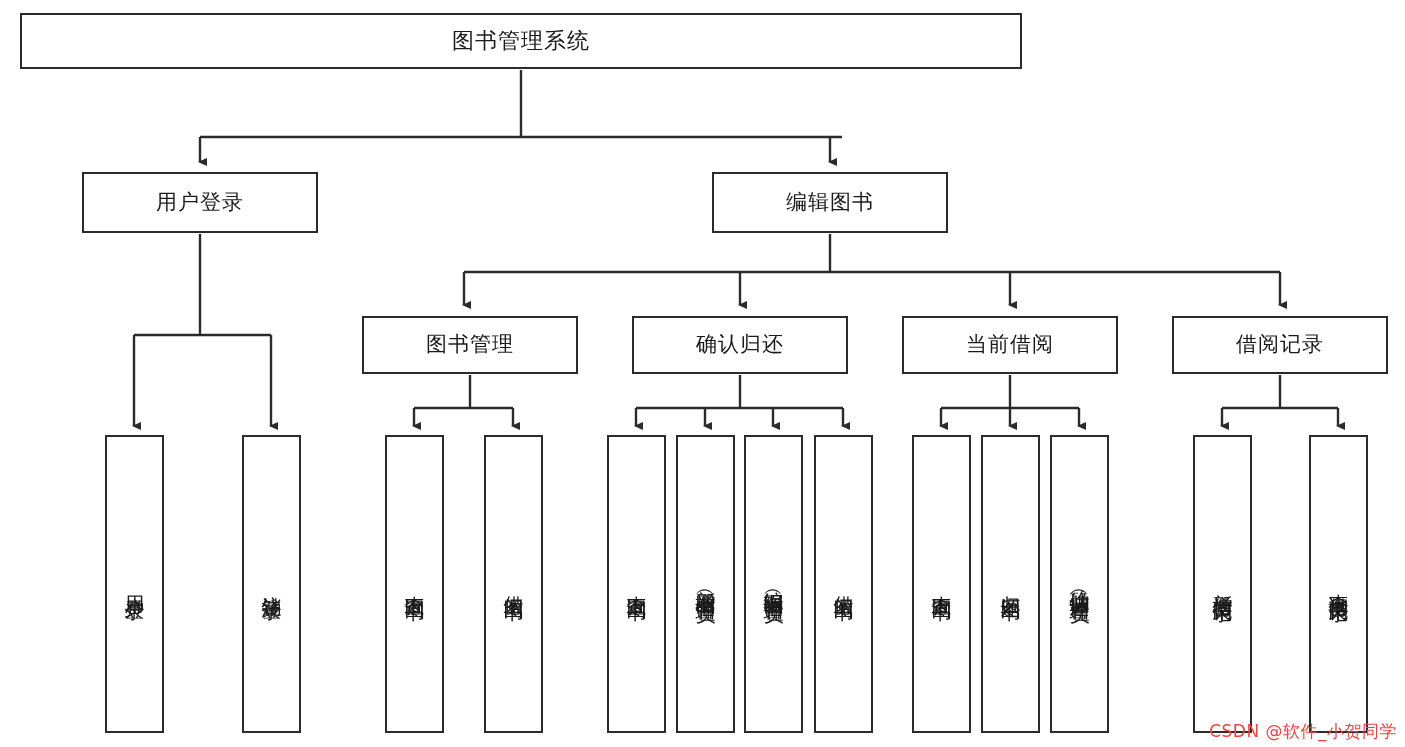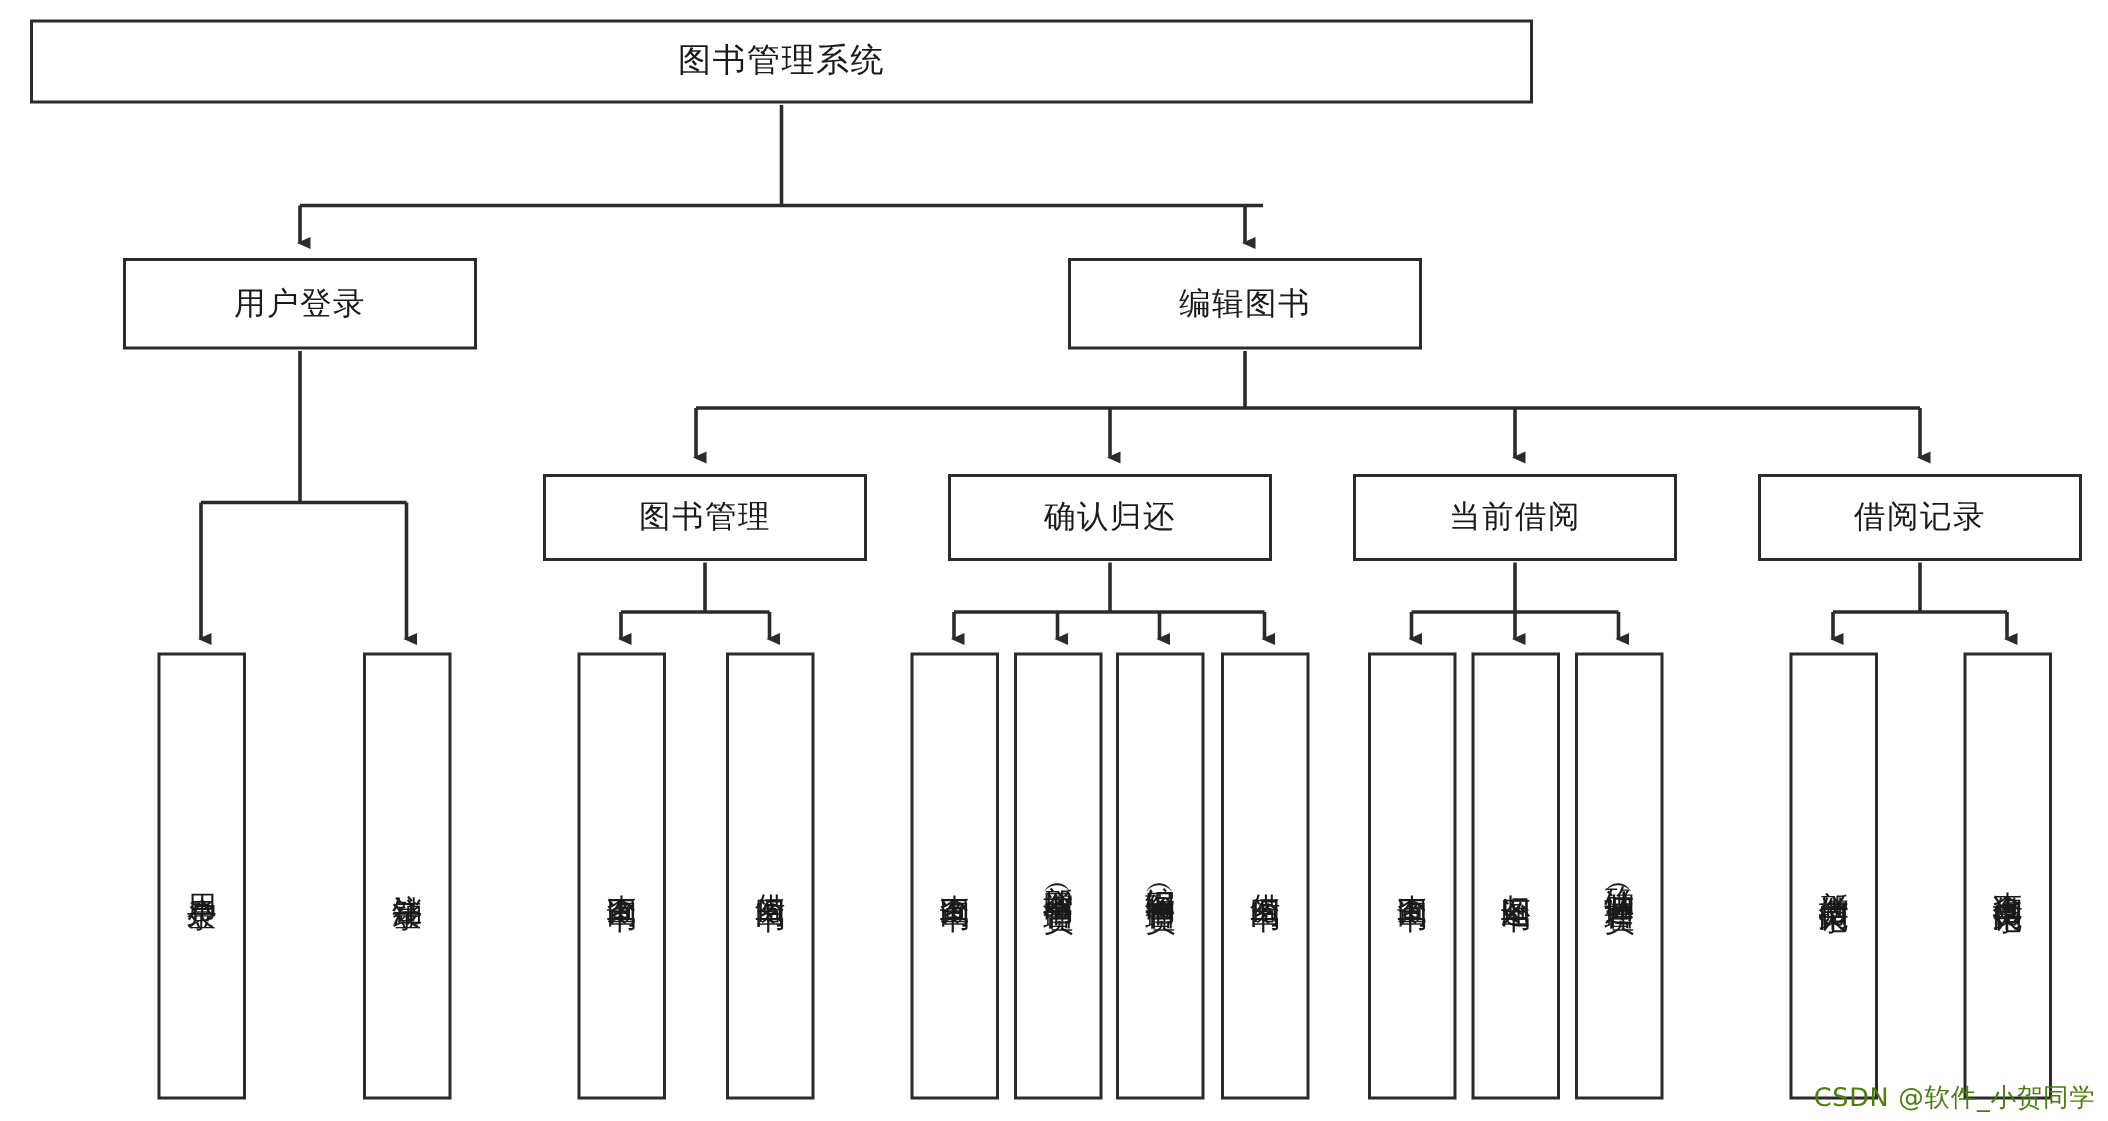--- a/index.html
+++ b/index.html
@@ -48,21 +48,21 @@
   .node.vert span {
     writing-mode: vertical-rl;
     text-orientation: upright;
     display: block;
   }
   .watermark {
     position: absolute;
     right: 8px;
     bottom: 4px;
     font-size: 17px;
-    color: #4d7c0f;
+    color: #ef4444;
     letter-spacing: 0.5px;
     white-space: nowrap;
   }
 </style>
 </head>
 <body>
 
 <div id="canvas">
 
   <svg class="connectors" viewBox="0 0 1405 747" xmlns="http://www.w3.org/2000/svg">

